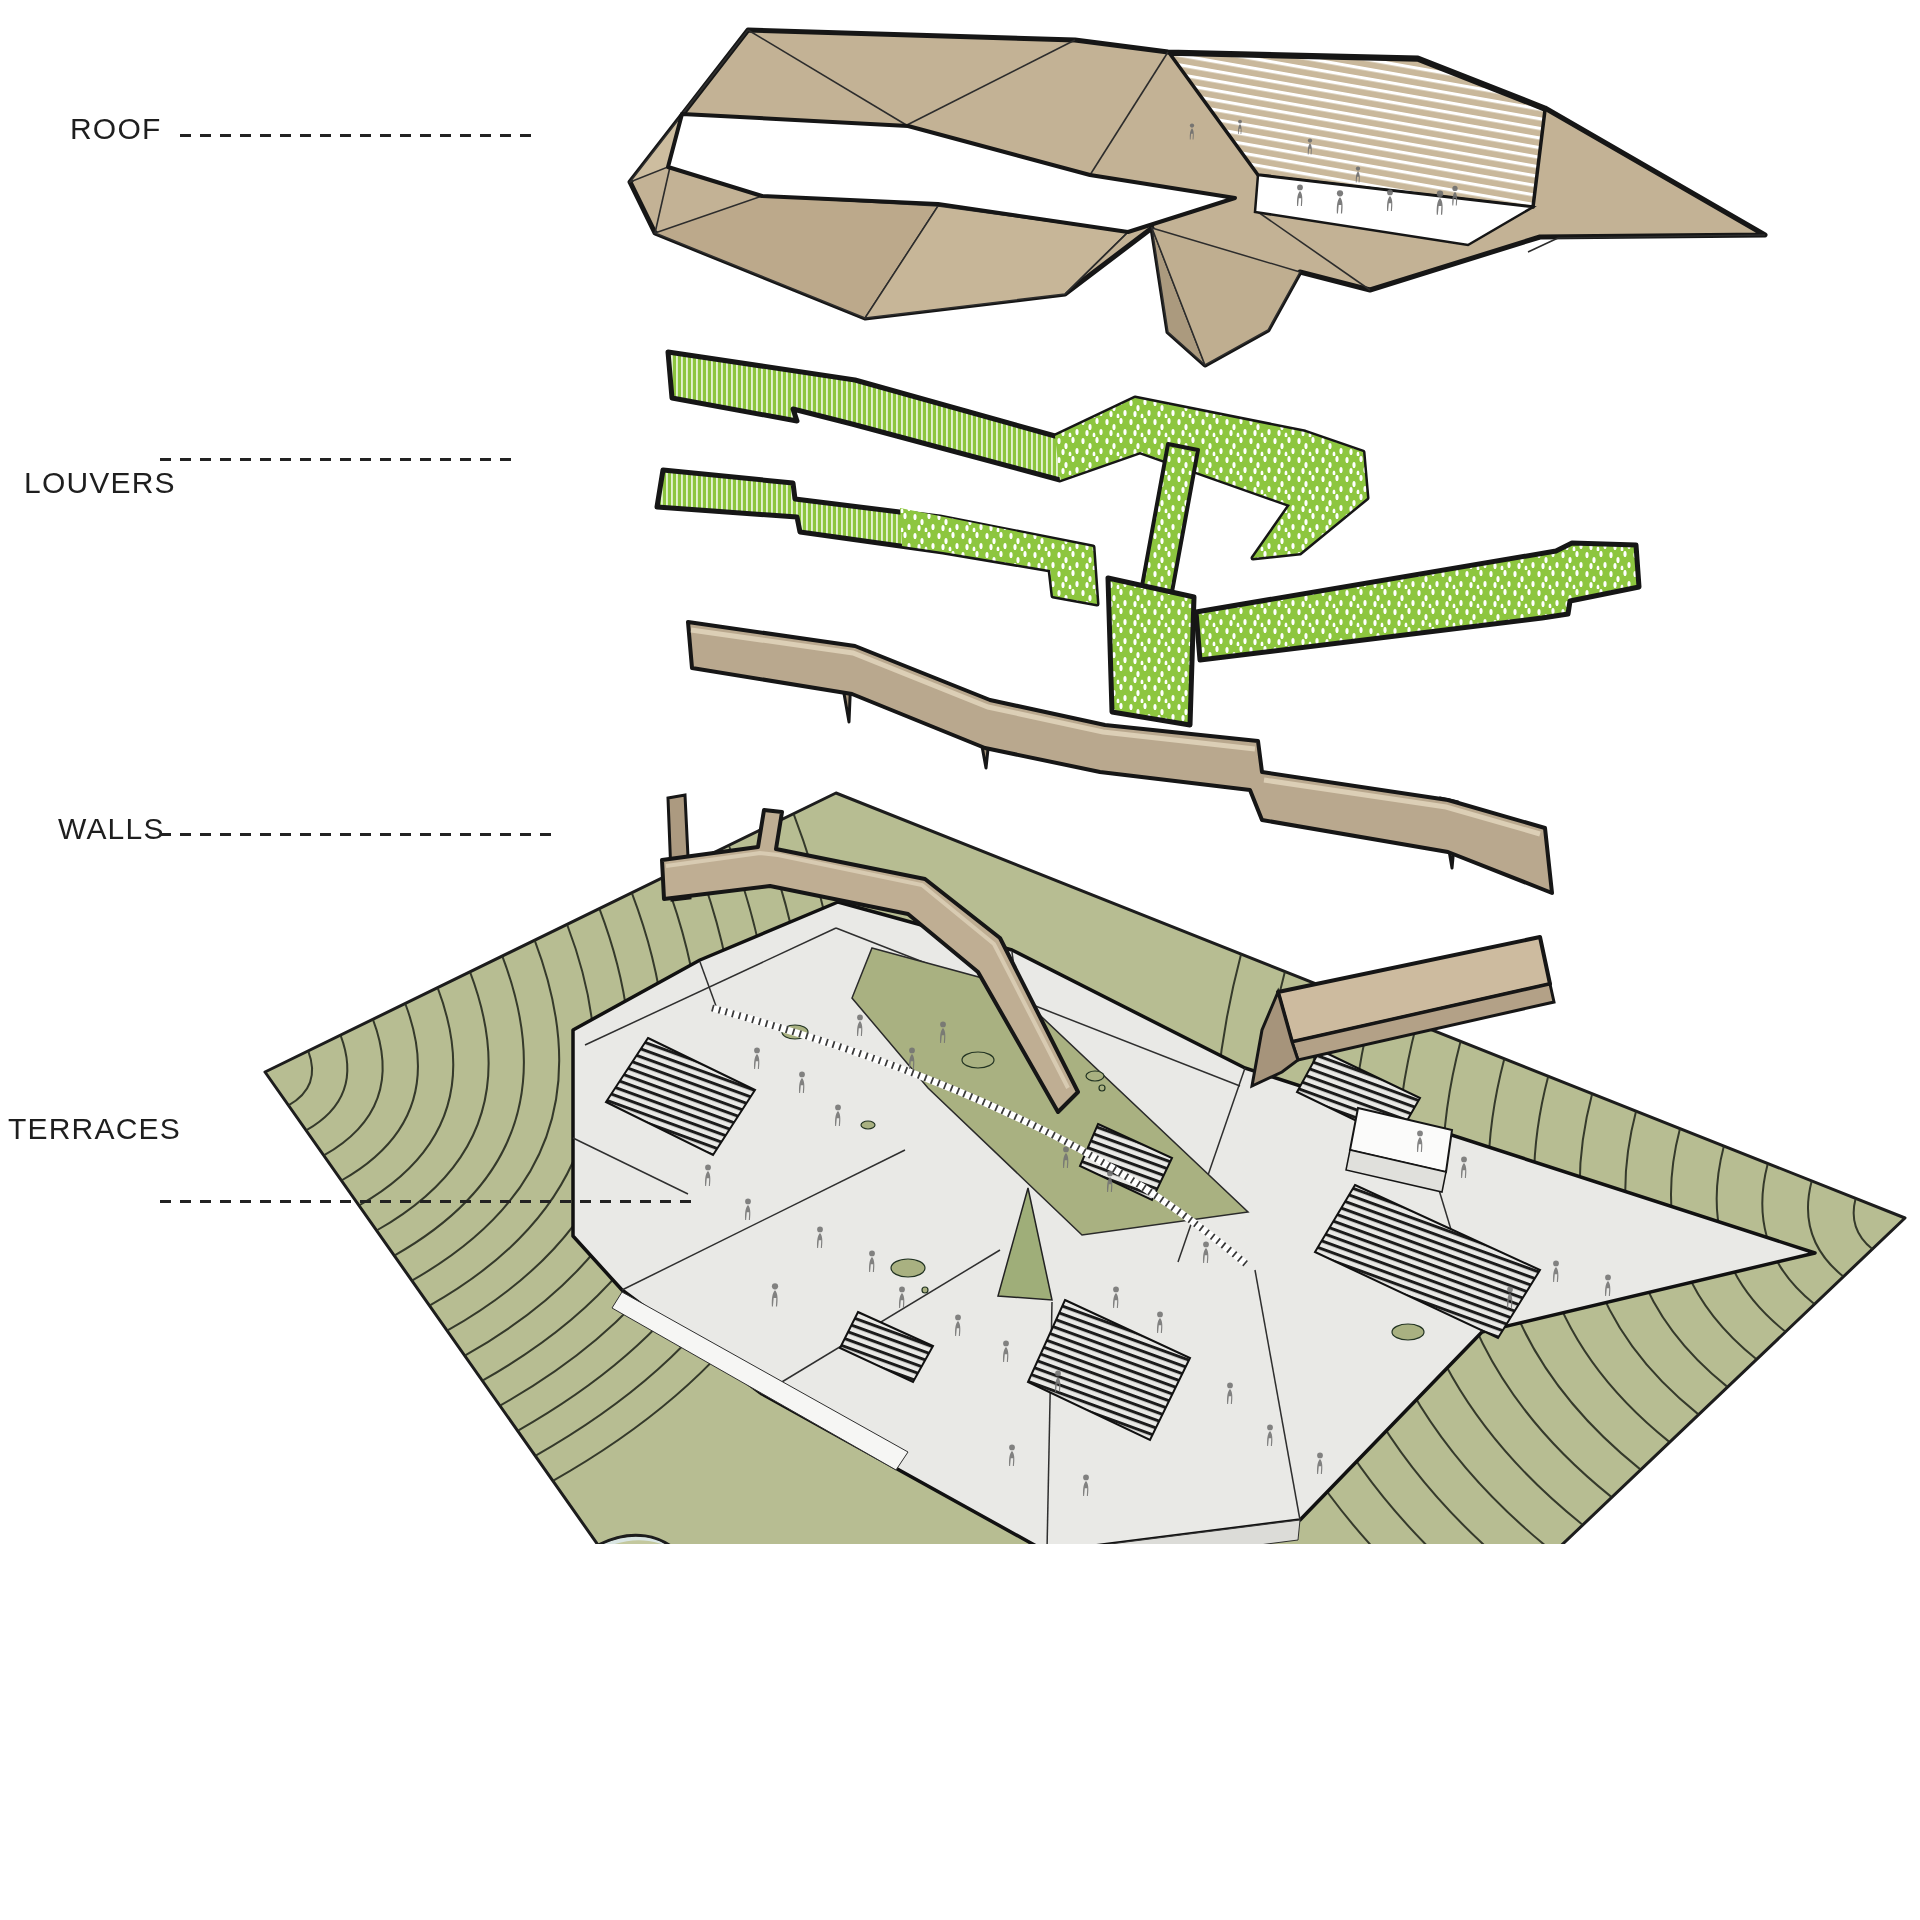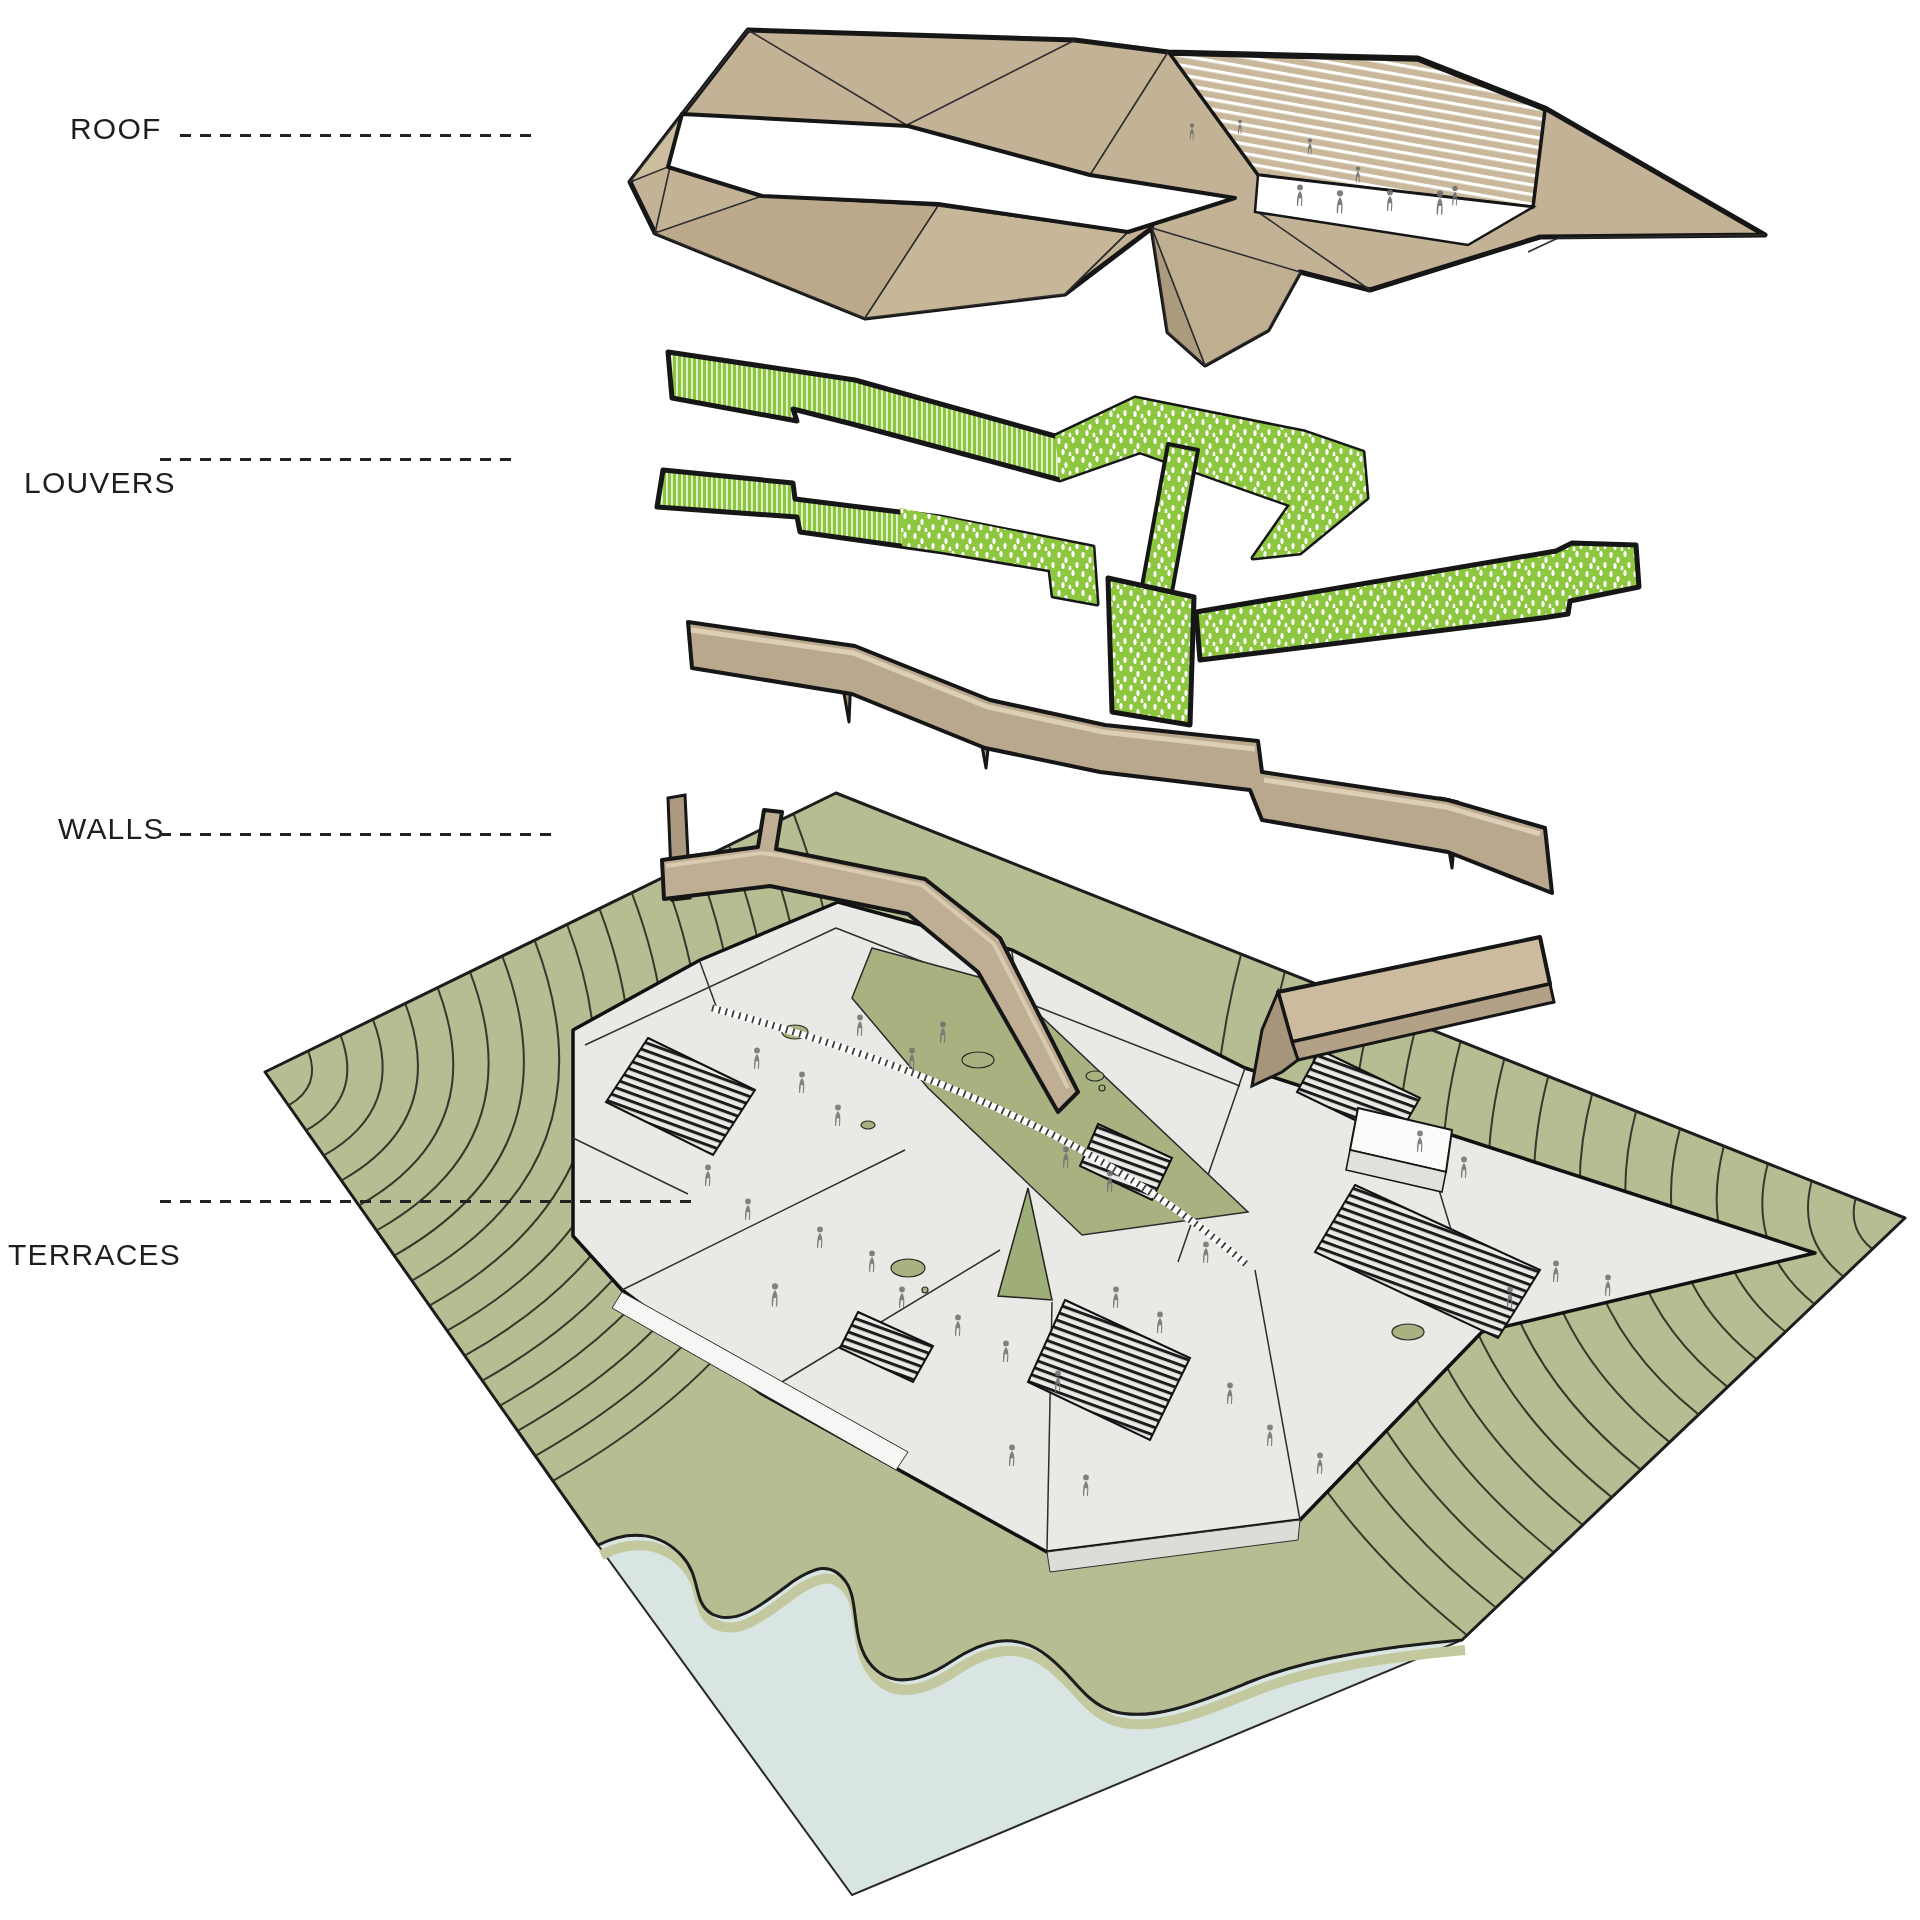--- a/index.html
+++ b/index.html
@@ -1,16 +1,16 @@
 <!DOCTYPE html>
 <html><head>
 <meta charset="utf-8">
 <style>
   html,body{margin:0;padding:0;background:#ffffff;}
-  .canvas{position:relative;width:1920px;height:1920px;background:#ffffff;overflow:hidden;
+  .canvas{position:relative;width:1920px;height:1544px;background:#ffffff;overflow:hidden;
           font-family:"Liberation Sans", sans-serif;}
   .layer-label{position:absolute;font-size:30px;letter-spacing:1.2px;color:#1e1e1e;
                font-weight:400;white-space:nowrap;}
   .leader{position:absolute;height:3px;
           background:repeating-linear-gradient(90deg,#222 0 11px,transparent 11px 20px);}
   svg{position:absolute;left:0;top:0;}
   .outline-thick{stroke:#161616;stroke-width:5;stroke-linejoin:round;}
   .facet{stroke:#2c2c2c;stroke-width:1.6;fill:none;}
   #contours-west path,#contours-east path{fill:none;stroke:#272b20;stroke-width:2;opacity:.9;}
   #people use{fill:#737373;opacity:.88;}
@@ -278,15 +278,15 @@
 
   <div class="layer-label" style="left:70px;top:112px;">ROOF</div>
   <div class="leader" style="left:180px;top:134px;width:360px;"></div>
 
   <div class="layer-label" style="left:24px;top:438px;margin-top:28px;">LOUVERS</div>
   <div class="leader" style="left:160px;top:458px;width:360px;"></div>
 
   <div class="layer-label" style="left:58px;top:812px;">WALLS</div>
   <div class="leader" style="left:160px;top:833px;width:400px;"></div>
 
-  <div class="layer-label" style="left:8px;top:1238px;">TERRACES</div>
+  <div class="layer-label" style="left:8px;top:1112px;">TERRACES</div>
   <div class="leader" style="left:160px;top:1200px;width:540px;"></div>
 </div>
 
 </body></html>

